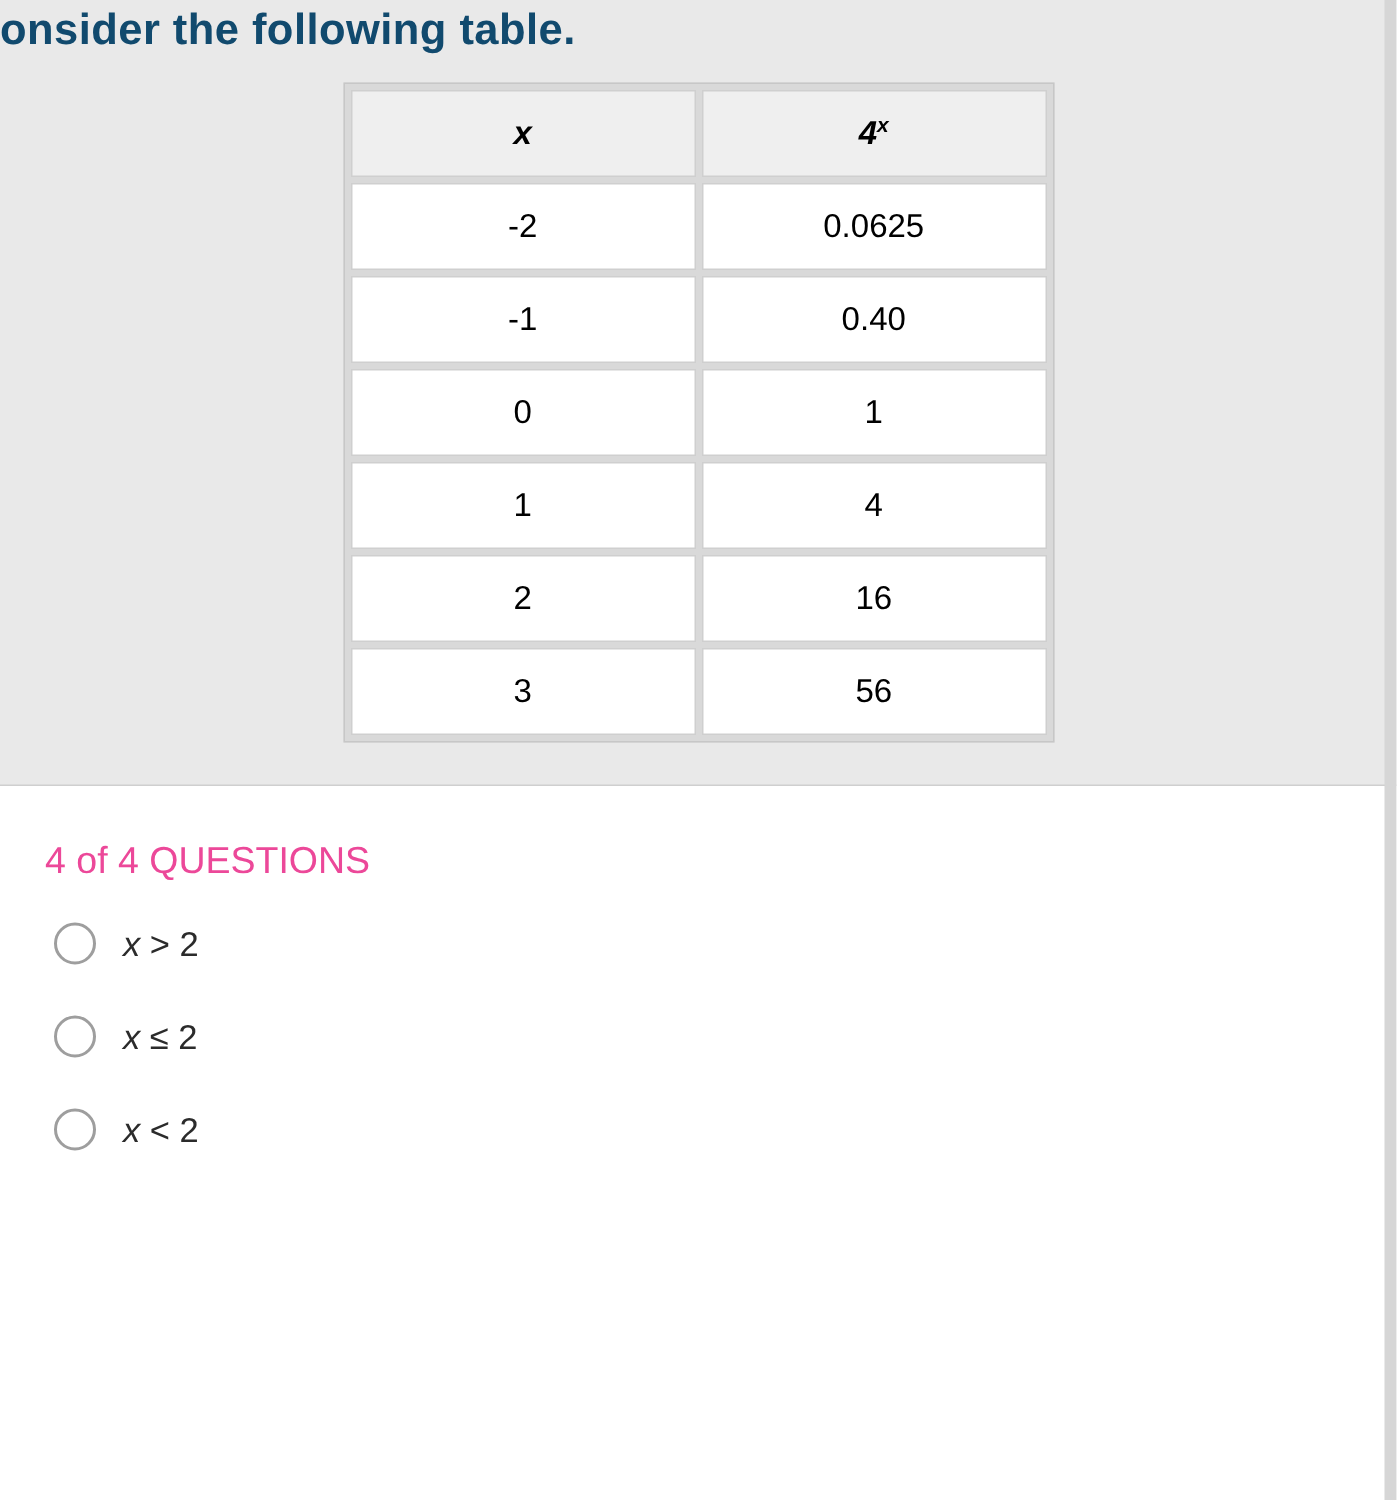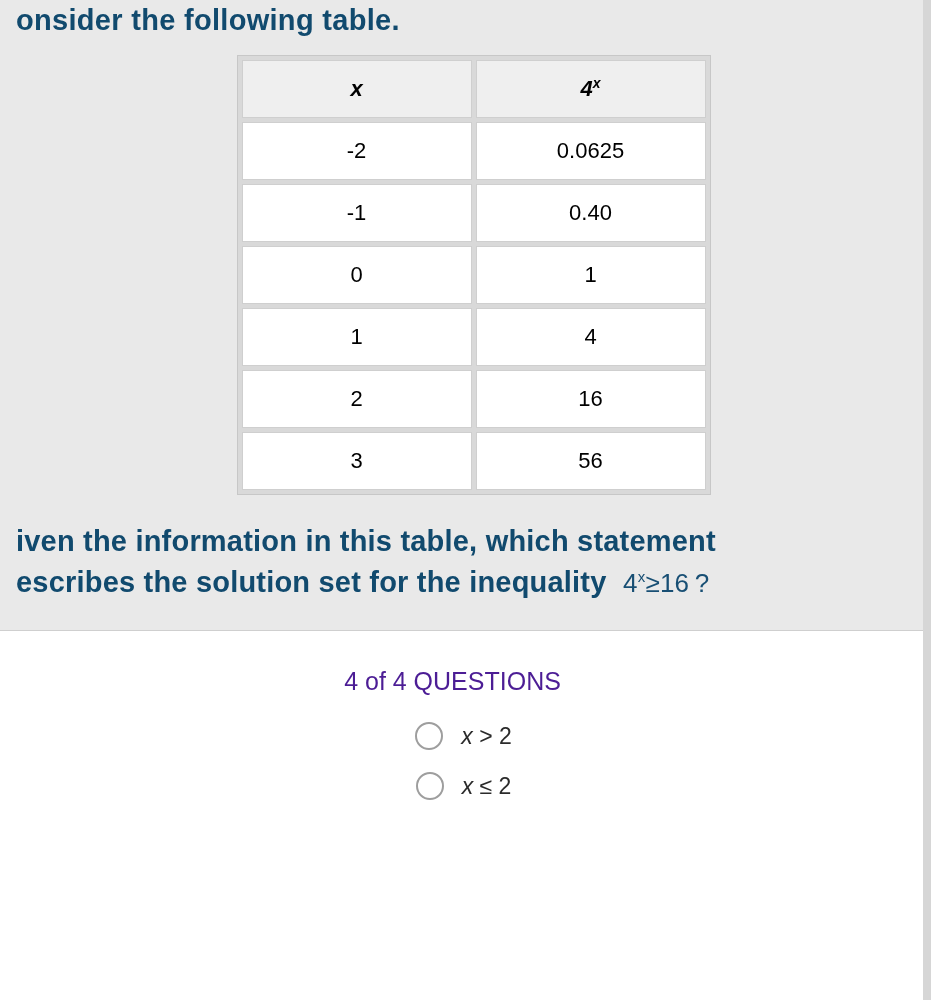--- a/index.html
+++ b/index.html
@@ -14,21 +14,21 @@
   .scroll-edge {
     position: absolute;
     right: 0;
     top: 0;
     width: 8px;
     height: 100%;
     background: #d6d6d6;
   }
   .question-area {
     background: #e9e9e9;
-    padding: 0 0 28px 16px;
+    padding: 0 0 28px 0;
     border-bottom: 1px solid #cfcfcf;
   }
   .prompt-top {
     color: #114a6e;
     font-weight: 700;
     font-size: 29px;
     padding: 4px 0 18px 0;
     letter-spacing: 0.3px;
   }
   .table-wrap {
@@ -82,31 +82,30 @@
   }
   .inline-math sup {
     font-size: 15px;
     vertical-align: super;
   }
   .answers-area {
     background: #ffffff;
     padding: 30px 40px 20px 30px;
   }
   .counter {
-    text-align: center;
-    color: #4c1d95;
+    text-align: left;
+    color: #ec4899;
     font-size: 25px;
     padding: 6px 16px 26px 0;
   }
   .options {
     display: flex;
     flex-direction: column;
-    gap: 22px;
+    gap: 34px;
     padding-left: 6px;
-    align-items: center;
   }
   .option {
     display: flex;
     align-items: center;
     gap: 18px;
     cursor: pointer;
   }
   .radio {
     width: 28px;
     height: 28px;
@@ -161,35 +160,34 @@
             <td>16</td>
           </tr>
         <tr>
             <td>3</td>
             <td>56</td>
           </tr>
       </tbody>
     </table>
   </div>
 
-  <div class="prompt-bottom">
-    <span>iven the information in this table, which statement</span><br>
-    <span>escribes the solution set for the inequality</span>
-    &nbsp;<span class="inline-math"><span>4</span><sup>x</sup><span>≥16</span> <span>?</span></span>
-  </div>
 </div>
 
 <div class="answers-area">
   <div class="counter">4 of 4 QUESTIONS</div>
 
   <div class="options">
     <label class="option">
       <span class="radio"></span>
       <span class="opt-label"><span>x</span> <span class="nit">&gt; 2</span></span>
     </label>
     <label class="option">
       <span class="radio"></span>
       <span class="opt-label"><span>x</span> <span class="nit">≤ 2</span></span>
     </label>
+    <label class="option">
+      <span class="radio"></span>
+      <span class="opt-label"><span>x</span> <span class="nit">&lt; 2</span></span>
+    </label>
   </div>
 </div>
 
 <div class="scroll-edge"></div>
 
 </body></html>

